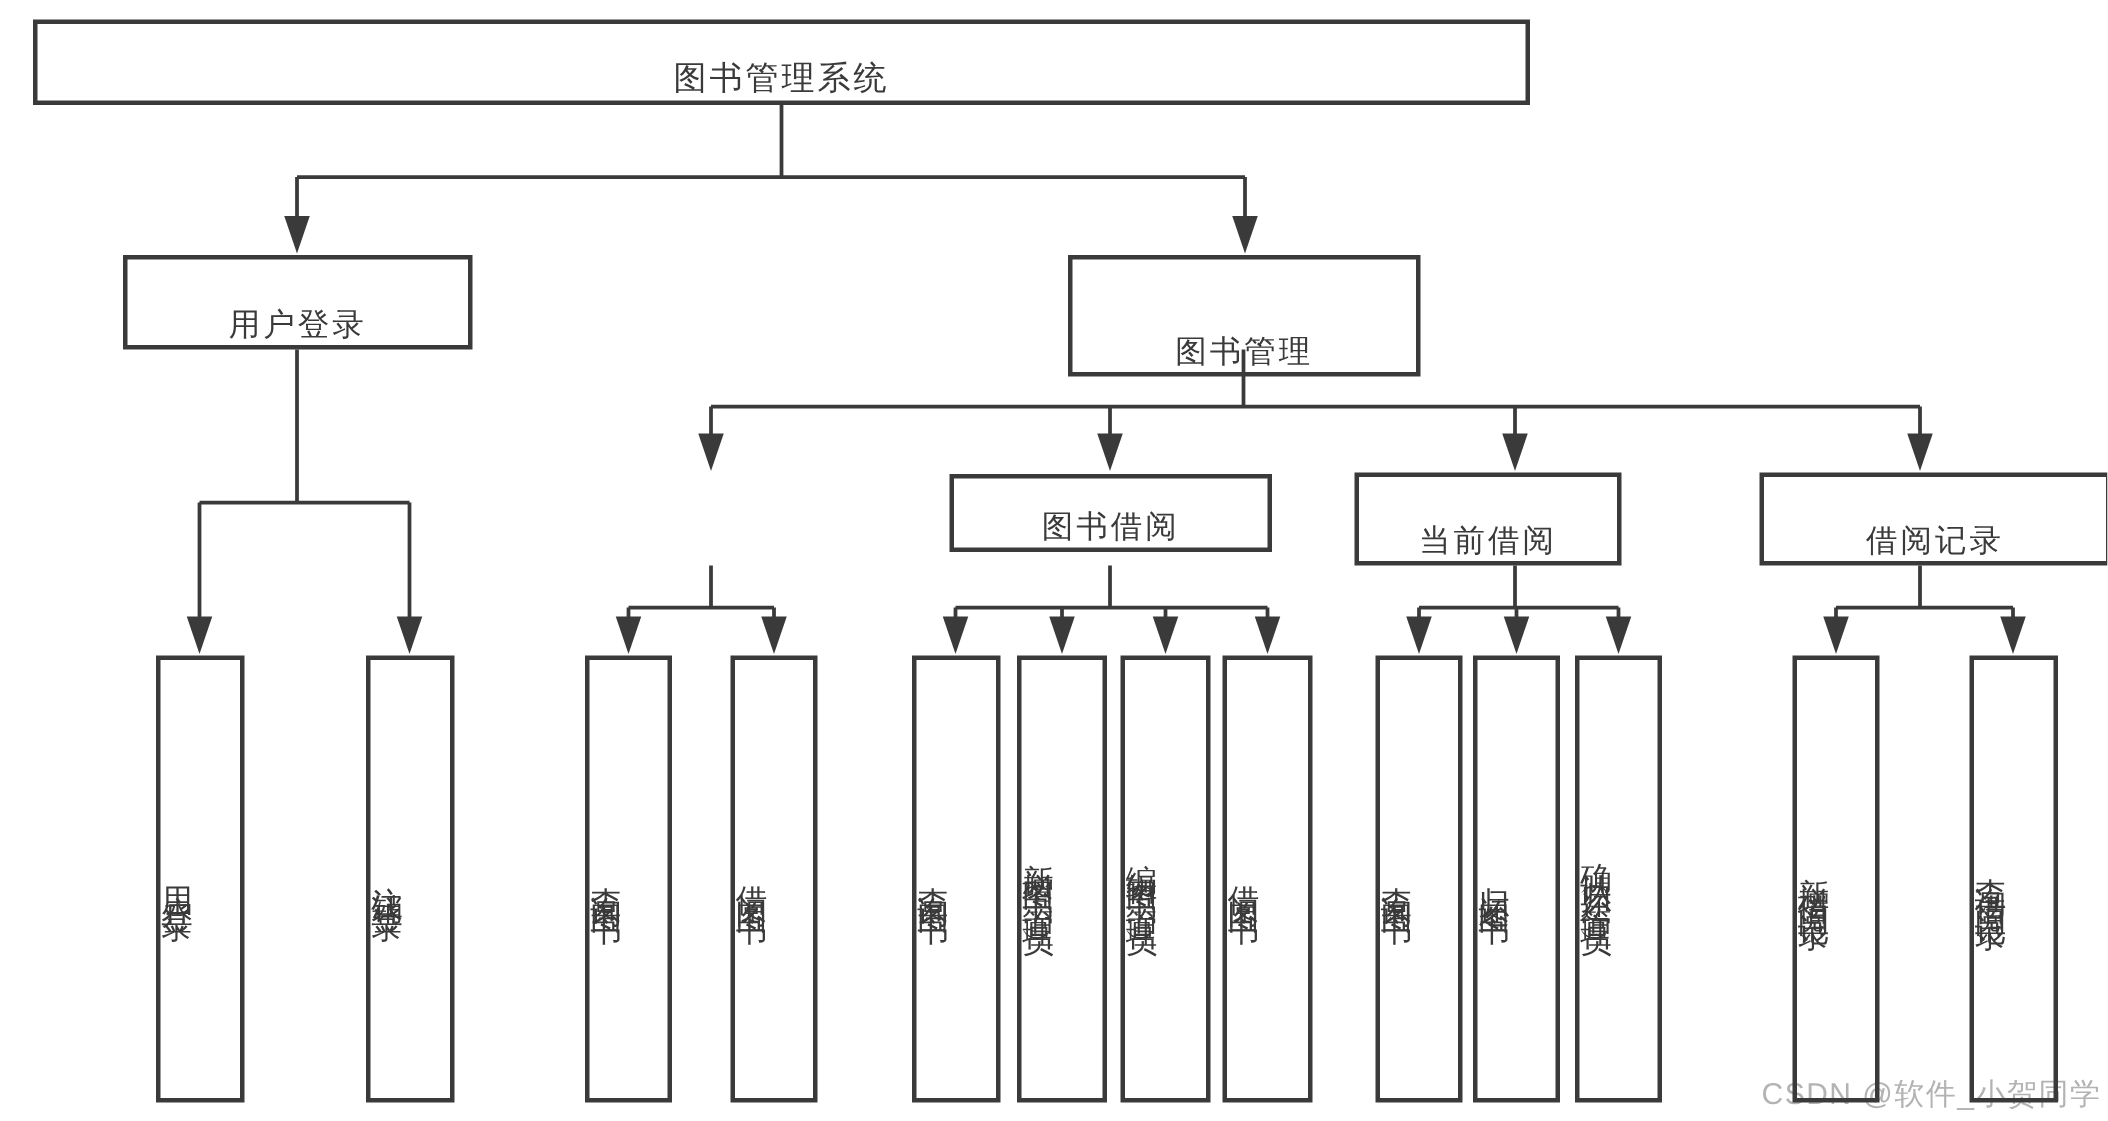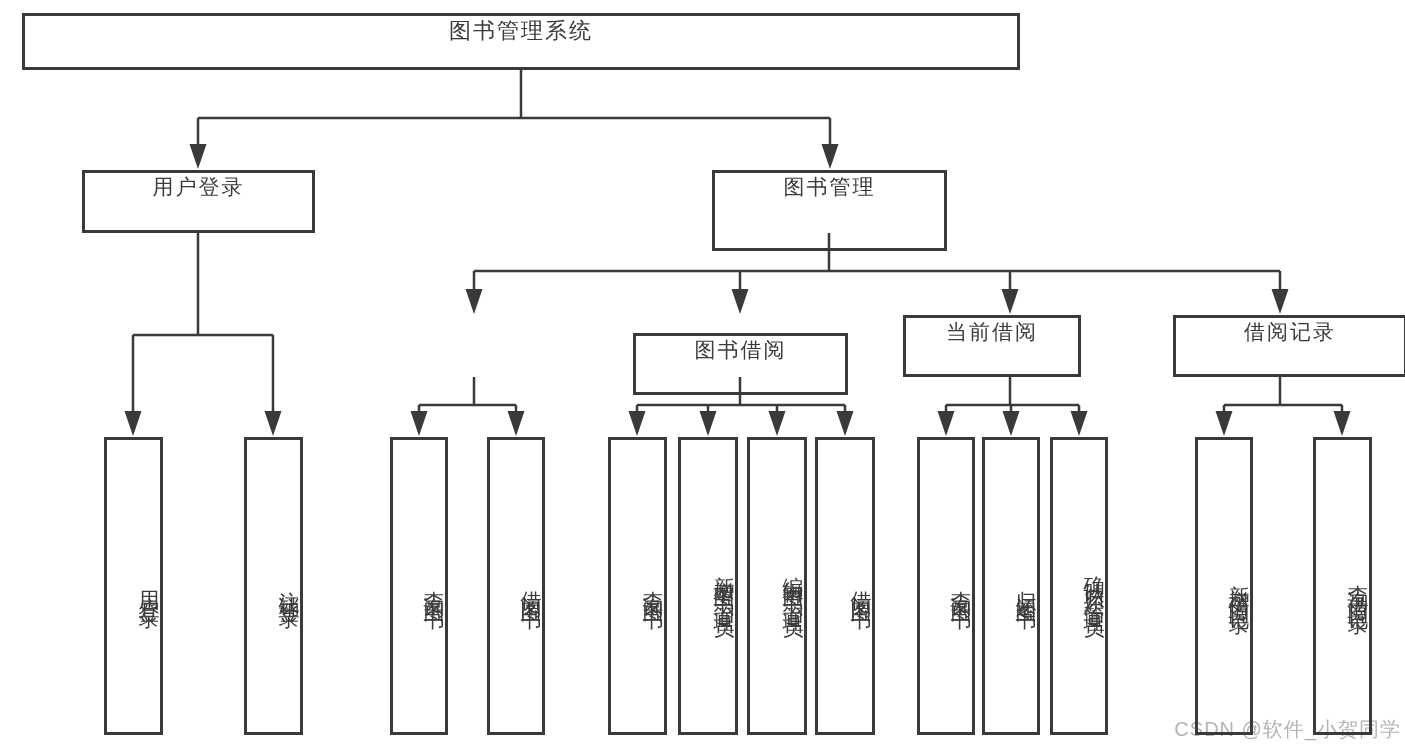--- a/index.html
+++ b/index.html
@@ -7,21 +7,21 @@
     position:relative; width:1405px; height:747px; background:var(--background,#ffffff);
     font-family:"Liberation Sans","DejaVu Sans",sans-serif; overflow:hidden;
     color:var(--text,#3a3a3a);
   }
   .wires { position:absolute; left:0; top:0; width:1405px; height:747px; z-index:2; color:var(--line,#3a3a3a); }
   .wires path { stroke:currentColor; stroke-width:2.5; fill:none; }
   .wires polygon { fill:currentColor; stroke:none; }
   .box {
     position:absolute; box-sizing:border-box; z-index:3;
     border:3px solid var(--line,#3a3a3a); background:transparent;
-    display:flex; align-items:flex-start; justify-content:center;
+    display:flex; align-items:flex-end; justify-content:center;
     color:var(--text,#3a3a3a);
   }
   .h  { font-size:21px; letter-spacing:2px; }
   .root-box { font-size:22px; }
   .leaf {
     writing-mode:vertical-rl; text-orientation:mixed;
     font-size:21px; letter-spacing:6px; line-height:1;
   }
   .watermark {
     position:absolute; z-index:1; right:4px; top:716px;
@@ -84,21 +84,21 @@
     <span>图书管理系统</span>
   </div>
 
   <div class="box h" style="left:82px; top:170px; width:233px; height:63px">
     <span>用户登录</span>
   </div>
   <div class="box h" style="left:712px; top:170px; width:235px; height:81px">
     <span>图书管理</span>
   </div>
 
-  <div class="box h" style="left:633px; top:333px; width:215px; height:62px">
+  <div class="box h" style="left:633px; top:316px; width:215px; height:52px">
     <span>图书借阅</span>
   </div>
   <div class="box h" style="left:903px; top:315px; width:178px; height:62px">
     <span>当前借阅</span>
   </div>
   <div class="box h" style="left:1173px; top:315px; width:234px; height:62px">
     <span>借阅记录</span>
   </div>
 
   <div class="box leaf" style="left:104px; top:437px; width:59px; height:298px">

